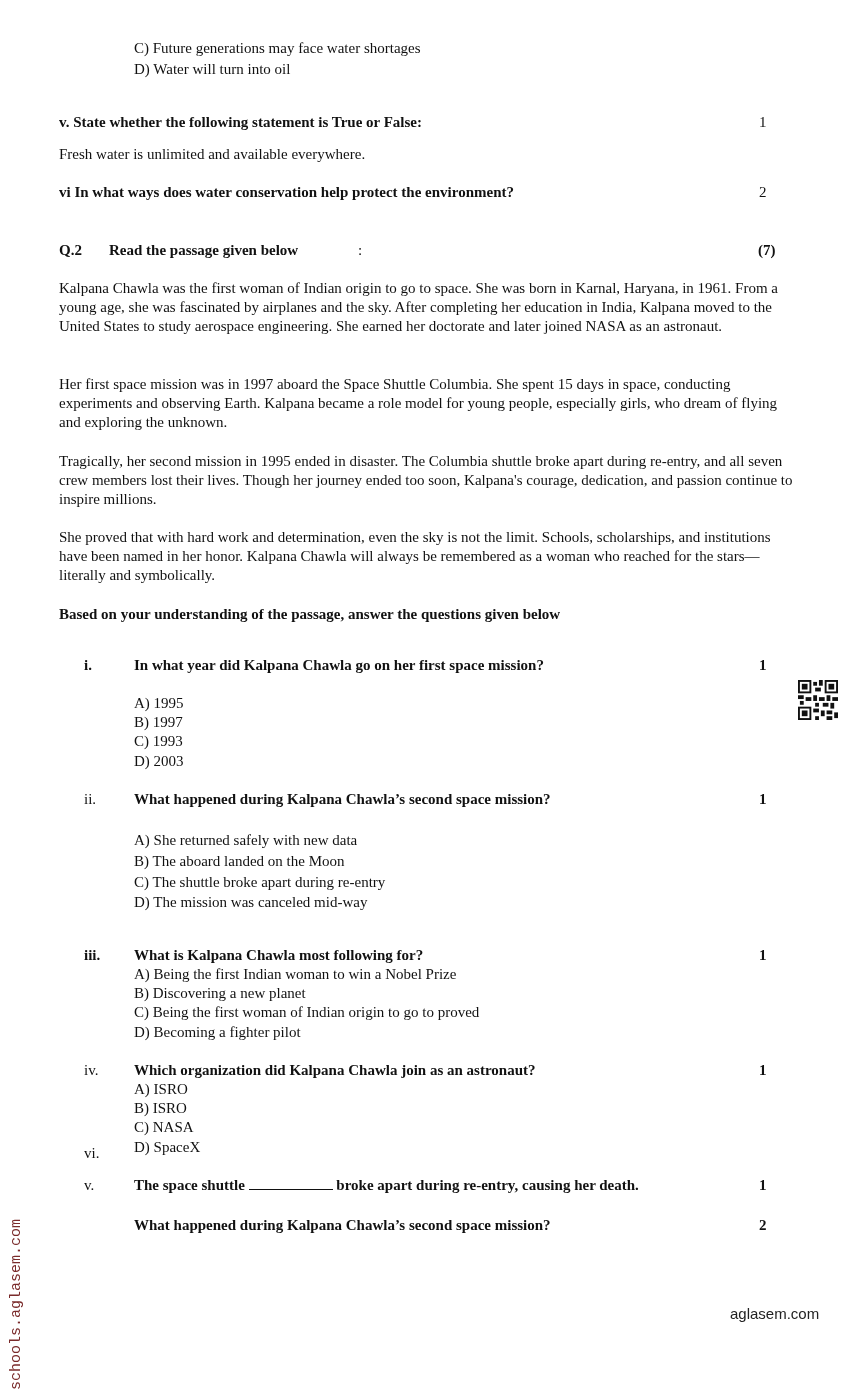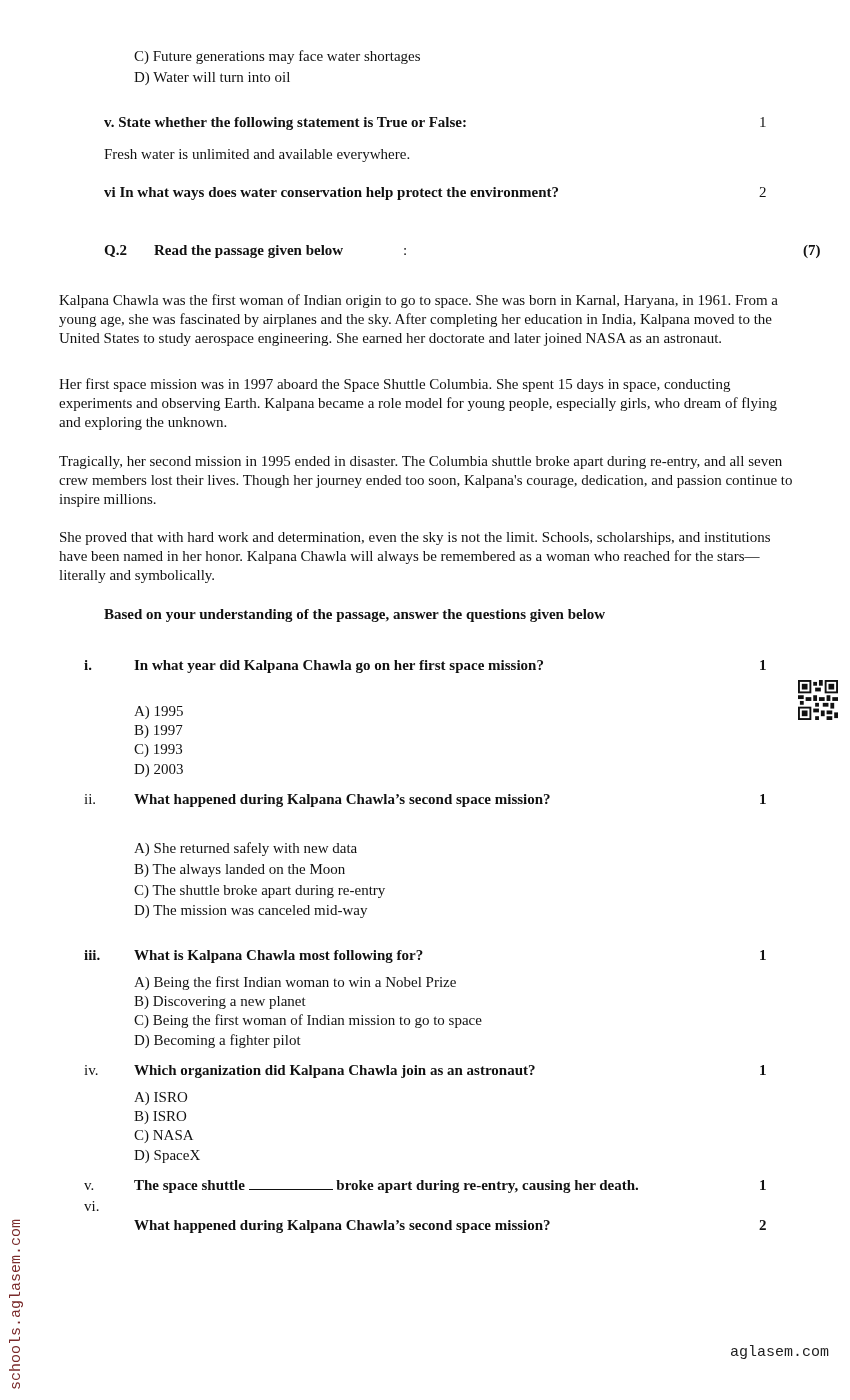--- a/index.html
+++ b/index.html
@@ -1,49 +1,49 @@
 <!DOCTYPE html>
 <html><head>
 <meta charset="utf-8">
 <style>
   html, body { margin:0; padding:0; background:#fff; }
   body { width:850px; height:1400px; position:relative; overflow:hidden;
          font-family:"Liberation Serif", serif; color:#111; font-size:15px; }
-  .abs { position:absolute; white-space:nowrap;margin-left:45px; }
+  .abs { position:absolute; white-space:nowrap; }
   .b { font-weight:bold; }
-  .opt { position:absolute; left:134px; white-space:nowrap;margin-top:8px; }
+  .opt { position:absolute; left:134px; white-space:nowrap; }
   .mark { position:absolute; left:759px; }
   .para { position:absolute; left:59px; width:740px; line-height:19.2px; white-space:normal; }
   .num { position:absolute; left:84px; }
   .qtext { position:absolute; left:134px; white-space:nowrap; }
   .blank { display:inline-block; width:84px; border-bottom:1px solid #111; height:12px; vertical-align:baseline; }
   .wm-side { position:absolute; left:8px; top:1390px; transform-origin:left top; transform:rotate(-90deg);
              font-family:"Liberation Mono", monospace; font-size:15px; color:#7a2b2b; white-space:nowrap; }
-  .wm-foot { position:absolute; left:730px; top:1344px; font-family:Liberation Mono, monospace; font-size:15px; color:#222; }
+  .wm-foot { position:absolute; left:730px; top:1305px; font-family:Liberation Sans, sans-serif; font-size:15px; color:#222; }
   .qr { position:absolute; left:798px; top:680px; width:40px; height:40px; }
 </style>
 </head>
 <body>
 
 <div class="opt" style="top:40px">C) Future generations may face water shortages</div>
 <div class="opt" style="top:61px">D) Water will turn into oil</div>
 
 <div class="abs b" style="left:59px; top:114px">v. State whether the following statement is True or False:</div>
 <div class="mark" style="top:114px">1</div>
 <div class="abs" style="left:59px; top:146px">Fresh water is unlimited and available everywhere.</div>
 
 <div class="abs b" style="left:59px; top:184px">vi In what ways does water conservation help protect the environment?</div>
 <div class="mark" style="top:184px">2</div>
 
 <div class="abs b" style="left:59px; top:242px">Q.2</div>
 <div class="abs b" style="left:109px; top:242px">Read the passage given below</div>
 <div class="abs" style="left:358px; top:242px">:</div>
 <div class="abs b" style="left:758px; top:242px">(7)</div>
 
-<div class="para" style="top:291px">Kalpana Chawla was the first woman of Indian origin to go to space. She was born in Karnal, Haryana, in 1961. From a young age, she was fascinated by airplanes and the sky. After completing her education in India, Kalpana moved to the United States to study aerospace engineering. She earned her doctorate and later joined NASA as an astronaut.</div>
+<div class="para" style="top:279px">Kalpana Chawla was the first woman of Indian origin to go to space. She was born in Karnal, Haryana, in 1961. From a young age, she was fascinated by airplanes and the sky. After completing her education in India, Kalpana moved to the United States to study aerospace engineering. She earned her doctorate and later joined NASA as an astronaut.</div>
 <div class="para" style="top:375px">Her first space mission was in 1997 aboard the Space Shuttle Columbia. She spent 15 days in space, conducting experiments and observing Earth. Kalpana became a role model for young people, especially girls, who dream of flying and exploring the unknown.</div>
 <div class="para" style="top:452px">Tragically, her second mission in 1995 ended in disaster. The Columbia shuttle broke apart during re-entry, and all seven crew members lost their lives. Though her journey ended too soon, Kalpana's courage, dedication, and passion continue to inspire millions.</div>
 <div class="para" style="top:528px">She proved that with hard work and determination, even the sky is not the limit. Schools, scholarships, and institutions have been named in her honor. Kalpana Chawla will always be remembered as a woman who reached for the stars—literally and symbolically.</div>
 
 <div class="abs b" style="left:59px; top:606px">Based on your understanding of the passage, answer the questions given below</div>
 
 <div class="num b" style="top:657px">i.</div>
 <div class="qtext b" style="top:657px">In what year did Kalpana Chawla go on her first space mission?</div>
 <div class="mark b" style="top:657px">1</div>
 <div class="opt" style="top:695px">A) 1995</div>
@@ -82,46 +82,46 @@
       <rect x="19" y="17" width="2" height="3"></rect>
       <rect x="9" y="19" width="2" height="2"></rect>
     <rect x="15" y="19" width="3" height="2"></rect>
   </g>
 </svg>
 
 <div class="num" style="top:791px">ii.</div>
 <div class="qtext b" style="top:791px">What happened during Kalpana Chawla’s second space mission?</div>
 <div class="mark b" style="top:791px">1</div>
 <div class="opt" style="top:832px">A) She returned safely with new data</div>
-<div class="opt" style="top:853px">B) The always landed on the Moon</div>
+<div class="opt" style="top:853px">B) The aboard landed on the Moon</div>
 <div class="opt" style="top:874px">C) The shuttle broke apart during re-entry</div>
 <div class="opt" style="top:894px">D) The mission was canceled mid-way</div>
 
 <div class="num b" style="top:947px">iii.</div>
 <div class="qtext b" style="top:947px">What is Kalpana Chawla most following for?</div>
 <div class="mark b" style="top:947px">1</div>
 <div class="opt" style="top:966px">A) Being the first Indian woman to win a Nobel Prize</div>
 <div class="opt" style="top:985px">B) Discovering a new planet</div>
-<div class="opt" style="top:1004px">C) Being the first woman of Indian mission to go to space</div>
+<div class="opt" style="top:1004px">C) Being the first woman of Indian origin to go to proved</div>
 <div class="opt" style="top:1024px">D) Becoming a fighter pilot</div>
 
 <div class="num" style="top:1062px">iv.</div>
 <div class="qtext b" style="top:1062px">Which organization did Kalpana Chawla join as an astronaut?</div>
 <div class="mark b" style="top:1062px">1</div>
 <div class="opt" style="top:1081px">A) ISRO</div>
 <div class="opt" style="top:1100px">B) ISRO</div>
 <div class="opt" style="top:1119px">C) NASA</div>
 <div class="opt" style="top:1139px">D) SpaceX</div>
 
 <div class="num" style="top:1177px">v.</div>
 <div class="qtext b" style="top:1177px">
   <span>The space shuttle</span>
   <span class="blank"></span>
   <span>broke apart during re-entry, causing her death.</span>
 </div>
 <div class="mark b" style="top:1177px">1</div>
 
-<div class="num" style="top:1198px">vi.</div>
+<div class="num" style="top:1145px">vi.</div>
 <div class="qtext b" style="top:1217px">What happened during Kalpana Chawla’s second space mission?</div>
 <div class="mark b" style="top:1217px">2</div>
 
 <div class="wm-side">schools.aglasem.com</div>
 <div class="wm-foot">aglasem.com</div>
 
 </body></html>

